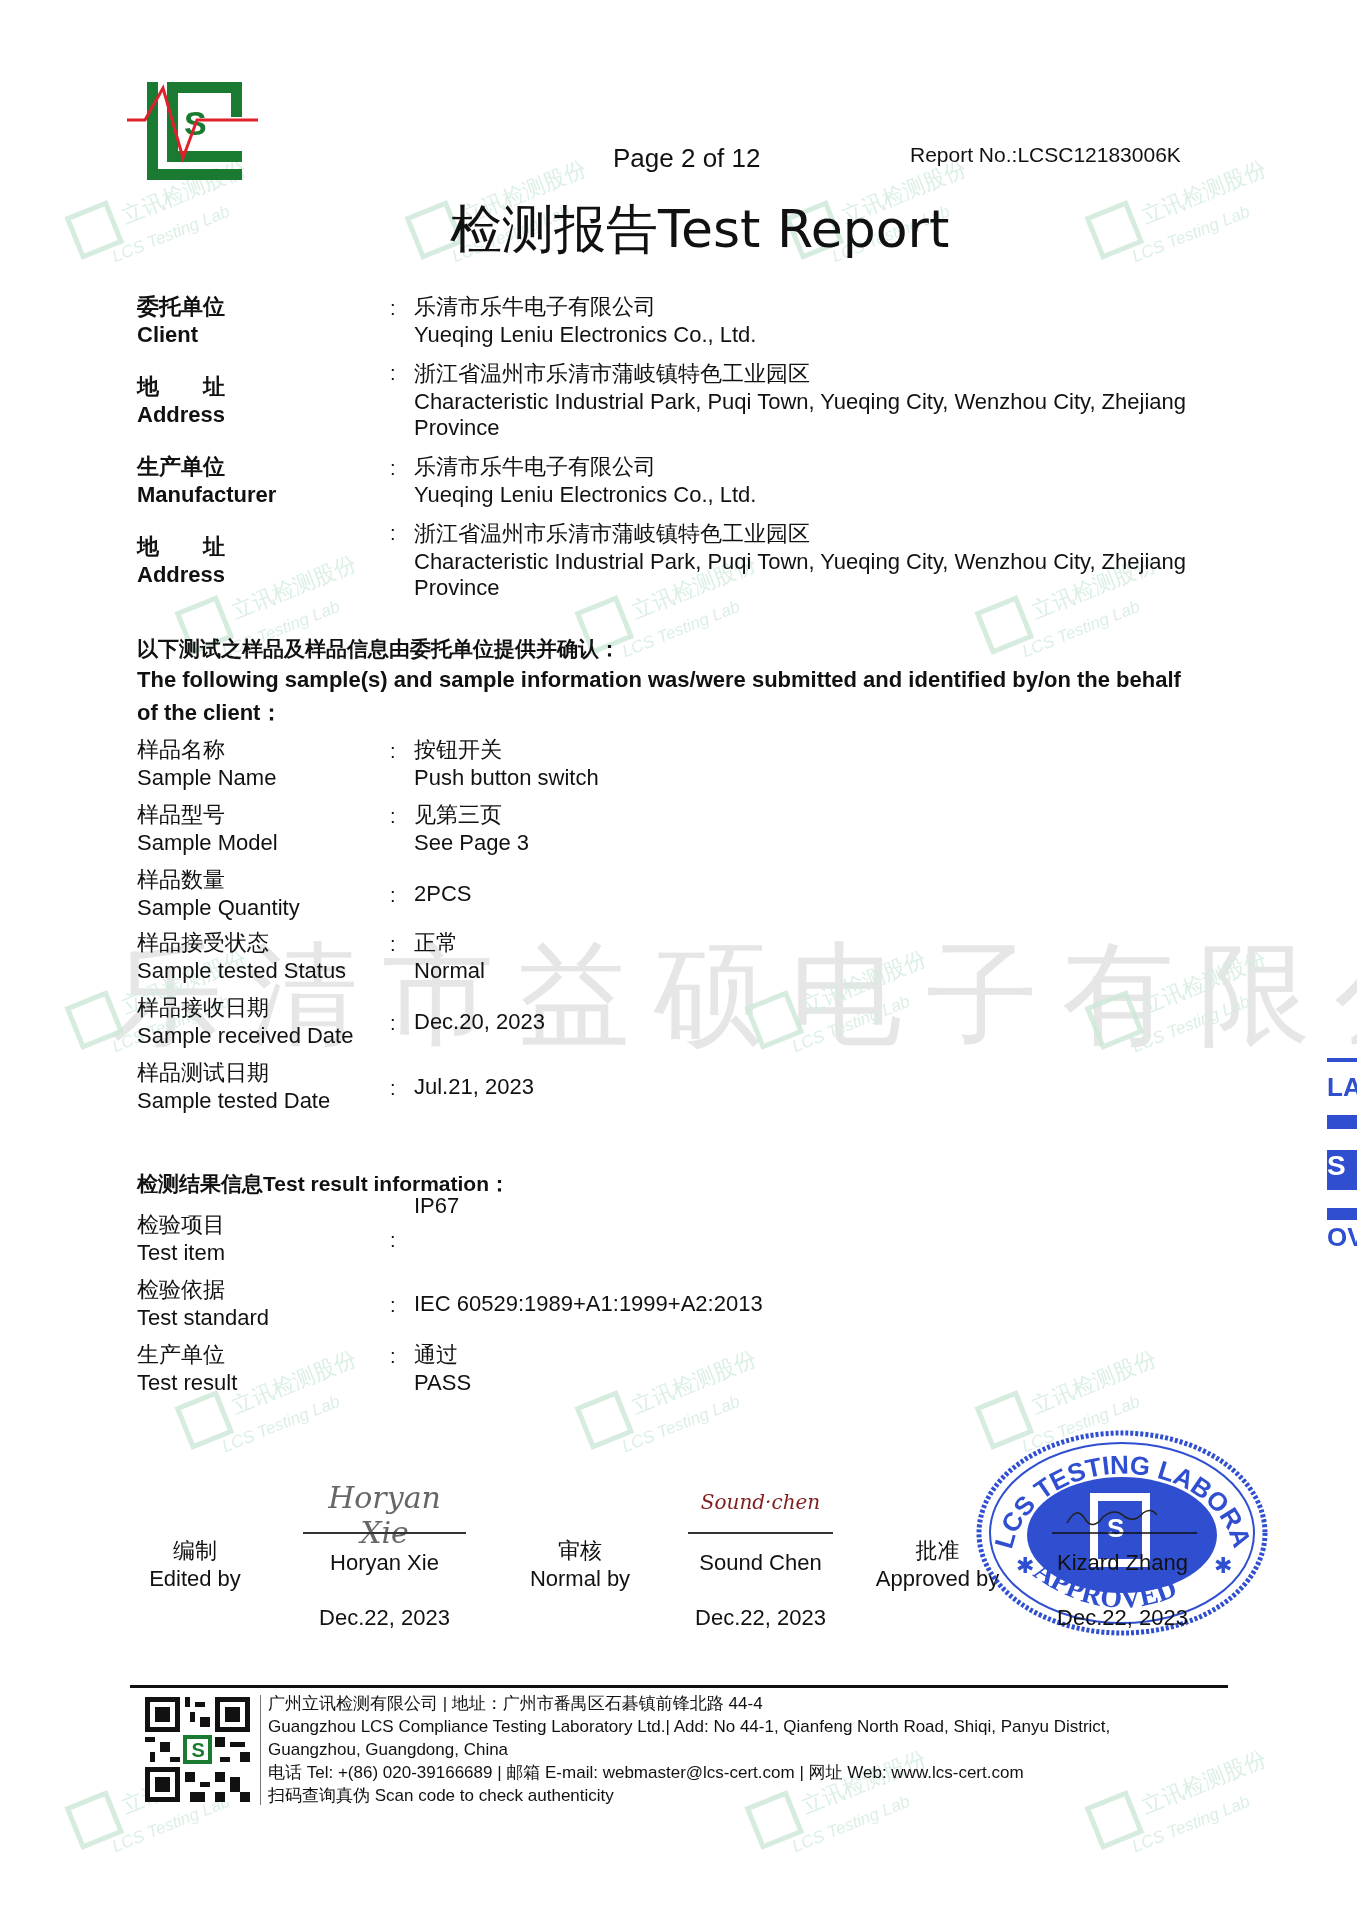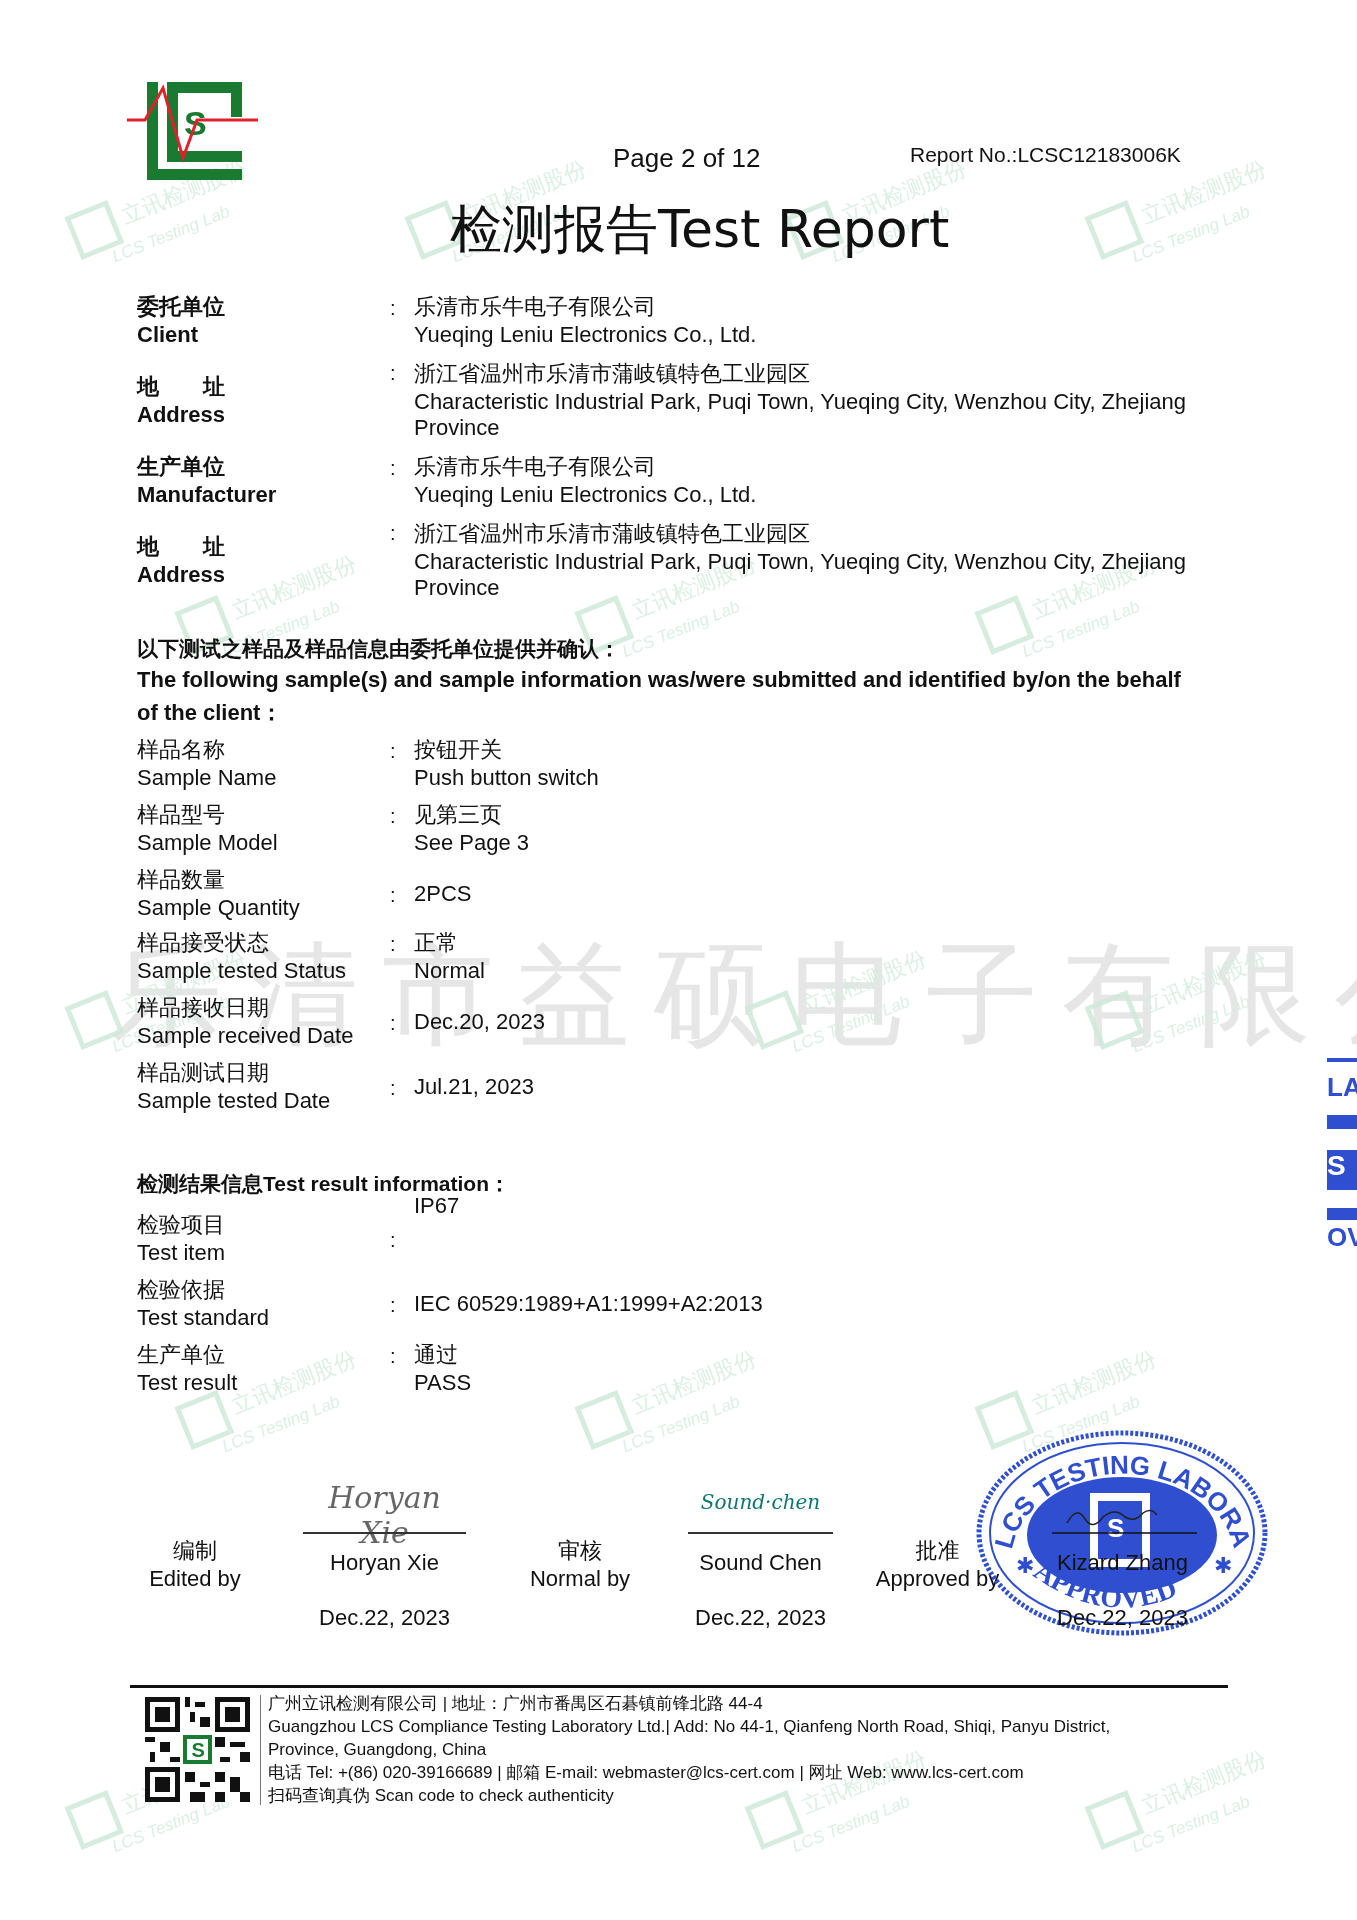--- a/index.html
+++ b/index.html
@@ -176,21 +176,21 @@
 </div>
 <div class="abs center" style="left:303px;top:1480px;width:163px;font-size:30px;color:#666;font-style:italic;font-family:'DejaVu Serif',serif">Horyan Xie</div>
 <div class="sig-line" style="left:303px;top:1532px;width:163px"></div>
 <div class="abs center" style="left:303px;top:1550px;width:163px;font-size:22px">Horyan Xie</div>
 <div class="abs center" style="left:303px;top:1605px;width:163px;font-size:22px">Dec.22, 2023</div>
 
 <div class="abs center" style="left:500px;top:1537px;width:160px;font-size:22px;line-height:28px">
   <div>审核</div>
   <div>Normal by</div>
 </div>
-<div class="abs center" style="left:688px;top:1490px;width:145px;font-size:20px;color:#0f766e;font-style:italic;font-family:'DejaVu Serif',serif">Sound·chen</div>
+<div class="abs center" style="left:688px;top:1490px;width:145px;font-size:20px;color:#7f1d1d;font-style:italic;font-family:'DejaVu Serif',serif">Sound·chen</div>
 <div class="sig-line" style="left:688px;top:1532px;width:145px"></div>
 <div class="abs center" style="left:678px;top:1550px;width:165px;font-size:22px">Sound Chen</div>
 <div class="abs center" style="left:678px;top:1605px;width:165px;font-size:22px">Dec.22, 2023</div>
 
 <div class="abs center" style="left:865px;top:1537px;width:145px;font-size:22px;line-height:28px">
   <div>批准</div>
   <div>Approved by</div>
 </div>
 
 <div class="abs" style="left:972px;top:1425px;width:300px;height:215px">
@@ -262,15 +262,15 @@
         <rect x="14" y="19" width="2" height="2"></rect>
         <rect x="19" y="19" width="2" height="2"></rect>
     </g>
     <rect x="8" y="8" width="5" height="5" fill="#fff" stroke="#1a7a32" stroke-width="0.8"></rect>
     <text x="9.3" y="12" font-size="4" font-weight="bold" fill="#1a7a32" font-family="Liberation Sans, sans-serif">S</text>
   </svg>
 </div>
 <div class="abs" style="left:260px;top:1695px;width:1px;height:110px;background:#777"></div>
 <div class="footer-text" style="top:1692px">广州立讯检测有限公司 | 地址：广州市番禺区石碁镇前锋北路 44-4</div>
 <div class="footer-text" style="top:1715px">Guangzhou LCS Compliance Testing Laboratory Ltd.| Add: No 44-1, Qianfeng North Road, Shiqi, Panyu District,</div>
-<div class="footer-text" style="top:1738px">Province, Guangdong, China</div>
+<div class="footer-text" style="top:1738px">Guangzhou, Guangdong, China</div>
 <div class="footer-text" style="top:1761px">电话  Tel: +(86) 020-39166689 | 邮箱  E-mail: webmaster@lcs-cert.com | 网址  Web: www.lcs-cert.com</div>
 <div class="footer-text" style="top:1784px">扫码查询真伪  Scan code to check authenticity</div>
 
 </body></html>

